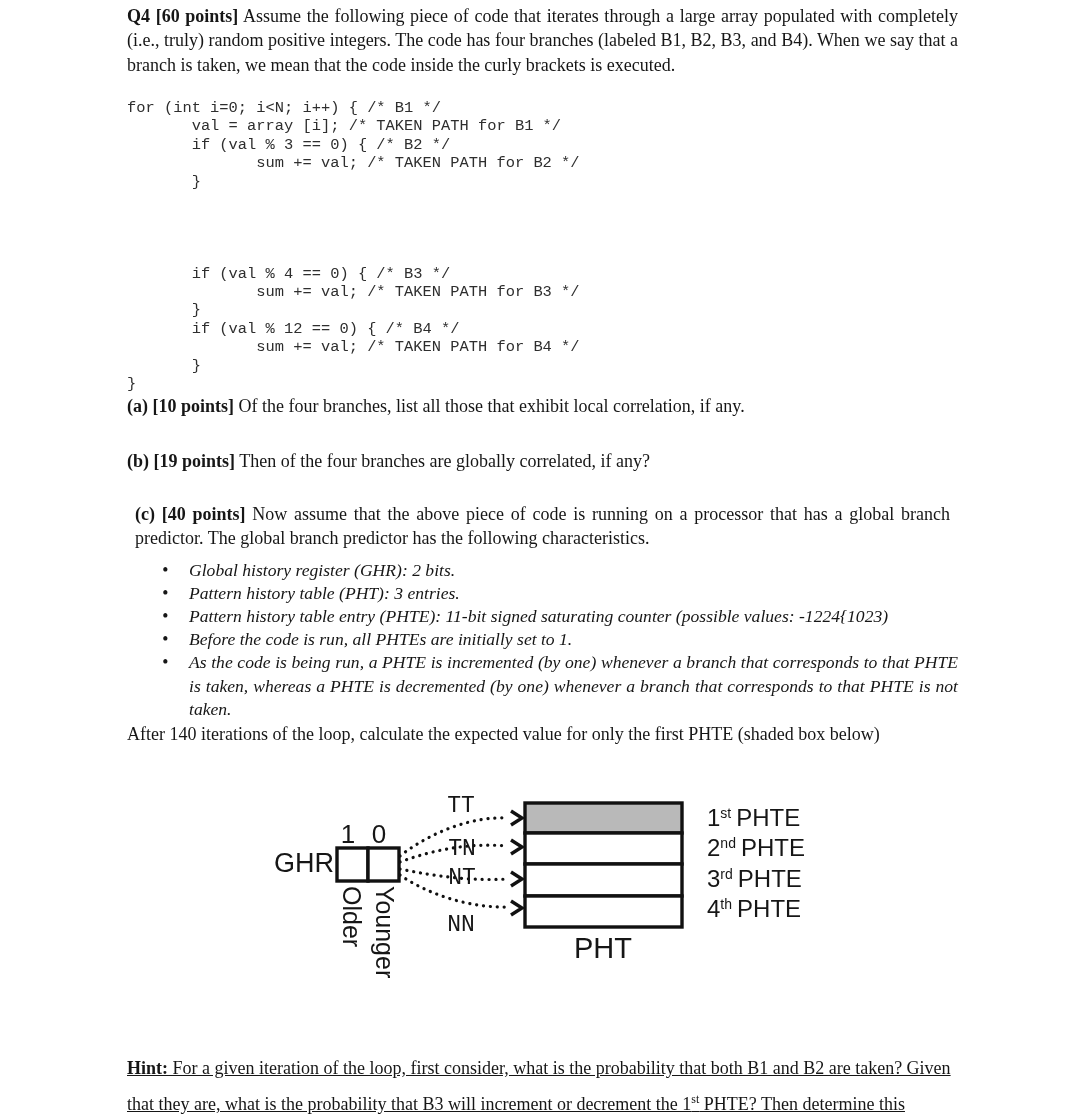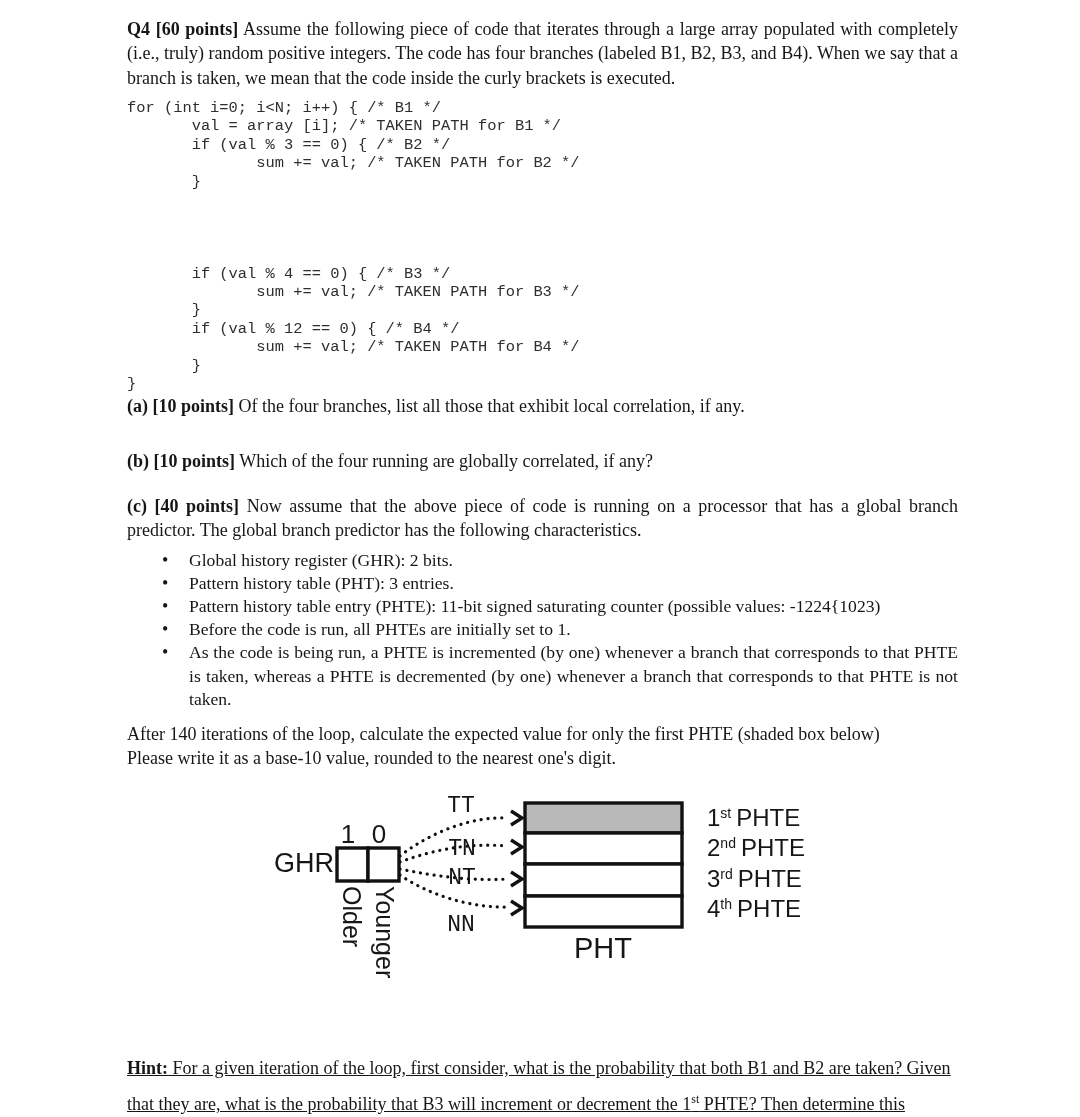--- a/index.html
+++ b/index.html
@@ -6,33 +6,33 @@
   .page{
     position:relative;width:1080px;height:1117px;background:#ffffff;
     font-family:"Liberation Serif","DejaVu Serif",serif;color:#161616;
     overflow:hidden;
   }
   .block{position:absolute;}
   .body-text{font-size:18px;line-height:24.3px;}
   .justify{text-align:justify;}
   b,.bold{font-weight:bold;}
   
-  #intro{left:127px;top:17px;width:831px;}
+  #intro{left:127px;top:4px;width:831px;}
   
   #code{
     left:127px;top:99px;margin:0;
     font-family:"Liberation Mono","DejaVu Sans Mono",monospace;
     font-size:15.4px;line-height:18.4px;color:#2e2e2e;white-space:pre;
   }
   
   #part-a{left:127px;top:394px;width:831px;}
   #part-b{left:127px;top:449px;width:831px;}
   #part-c{left:127px;top:494px;width:831px;}
-  #part-c p{margin:0;}
-  #part-c ul{list-style:none;margin:6px 0 12px 0;padding:0 0 0 62px;}
+  #part-c p{margin:8px;}
+  #part-c ul{list-style:none;margin:6px 0 12px 0;padding:0 0 0 62px;font-style:italic;}
   #part-c li{position:relative;font-size:17.6px;line-height:23.2px;text-align:justify;}
   #part-c li::before{content:"\2022";position:absolute;left:-27px;top:0;font-size:18px;}
   
   #question{left:127px;top:722px;width:845px;}
   #question .qline{white-space:nowrap;}
   
   #diagram{left:260px;top:785px;width:560px;height:205px;}
   
   #hint{left:127px;top:1053px;width:824px;font-size:18px;line-height:31px;text-decoration:underline;}
   sup.small{font-size:12px;}
@@ -63,37 +63,36 @@
        if (val % 12 == 0) { /* B4 */
               sum += val; /* TAKEN PATH for B4 */
        }
 }</pre>
 
   <div id="part-a" class="block body-text">
     <span class="bold">(a) [10 points]</span><span> Of the four branches, list all those that exhibit local correlation, if any.</span>
   </div>
 
   <div id="part-b" class="block body-text">
-    <span class="bold">(b) [10 points]</span><span> Which of the four running are globally correlated, if any?</span>
+    <span class="bold">(b) [19 points]</span><span> Then of the four branches are globally correlated, if any?</span>
   </div>
 
   <div id="part-c" class="block body-text">
     <p class="justify"><span class="bold">(c) [40 points]</span><span> Now assume that the above piece of code is running on a processor that has a global branch predictor. The global branch predictor has the following characteristics.</span></p>
     <ul>
       <li>Global history register (GHR): 2 bits.</li>
       <li>Pattern history table (PHT): 3 entries.</li>
       <li>Pattern history table entry (PHTE): 11-bit signed saturating counter (possible values: -1224{1023)</li>
       <li>Before the code is run, all PHTEs are initially set to 1.</li>
       <li>As the code is being run, a PHTE is incremented (by one) whenever a branch that corresponds to that PHTE is taken, whereas a PHTE is decremented (by one) whenever a branch that corresponds to that PHTE is not taken.</li>
     </ul>
   </div>
 
   <div id="question" class="block body-text">
     <div class="qline">After 140 iterations of the loop, calculate the expected value for only the first PHTE (shaded box below)</div>
-    <div class="qline">Please write it as a base-10 value, rounded to the nearest one's digit.</div>
   </div>
 
   <div id="diagram" class="block">
     <svg width="560" height="205" viewBox="0 0 560 205">
 
       <text x="14" y="87" font-size="27">GHR</text>
 
       <rect x="77" y="63" width="31" height="33" fill="#ffffff" stroke="#111111" stroke-width="3.4"></rect>
       <rect x="108" y="63" width="31" height="33" fill="#ffffff" stroke="#111111" stroke-width="3.4"></rect>
 

